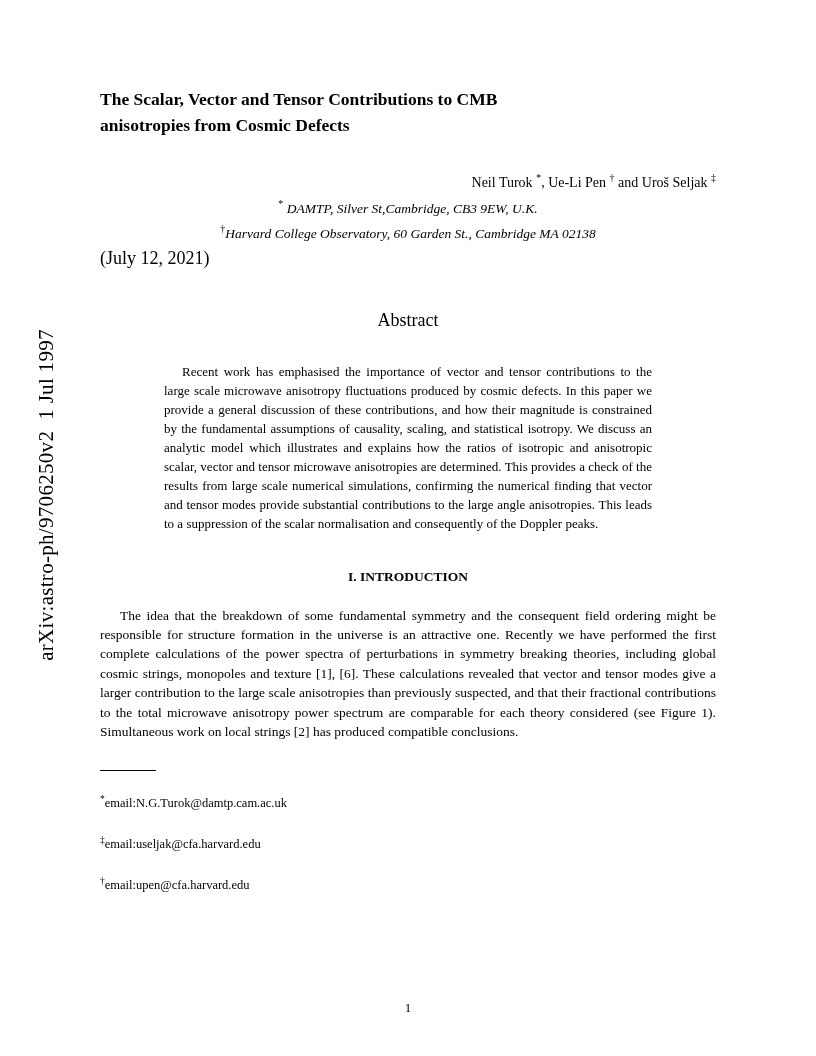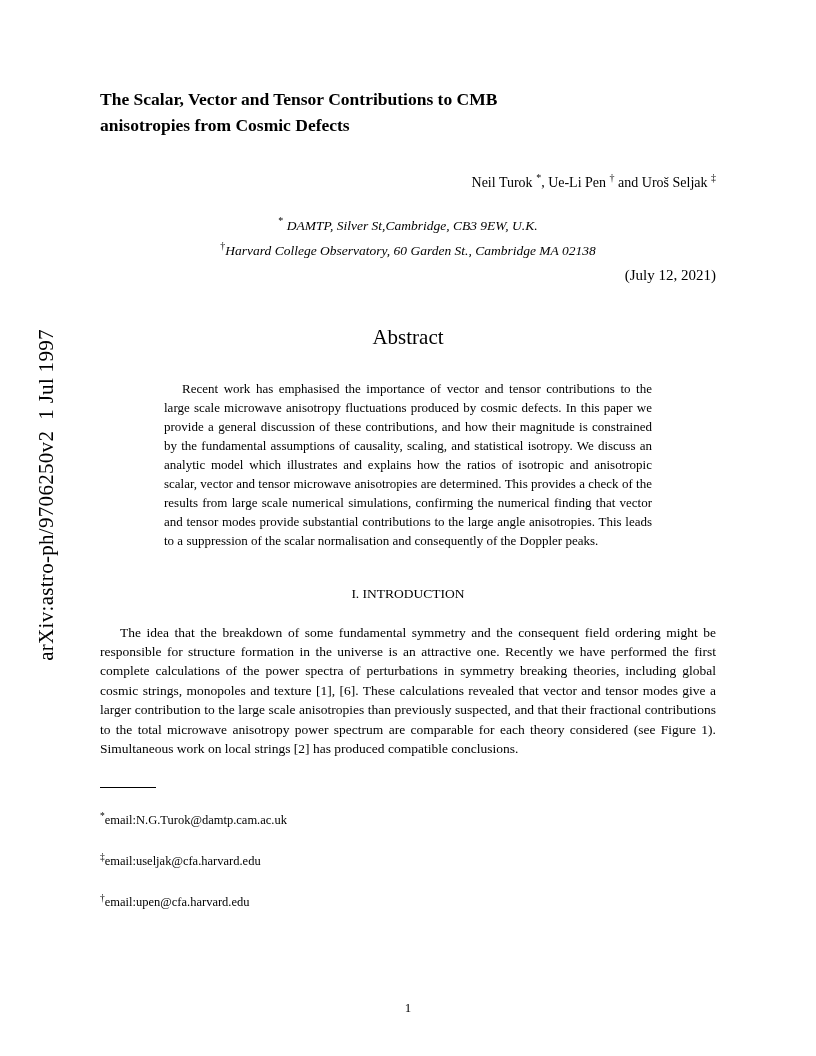--- a/index.html
+++ b/index.html
@@ -30,52 +30,52 @@
     font-size: 17.5px;
     line-height: 26px;
   }
   .authors {
     margin-top: 30px;
     text-align: right;
     font-size: 14px;
     line-height: 20px;
   }
   .authors sup, .affiliation sup { font-size: 10px; }
-  .affiliations { margin-top: 18px; }
+  .affiliations { margin-top: 1px; }
   .affiliation {
     text-align: center;
     font-style: italic;
     font-size: 13.5px;
     line-height: 20.5px;
   }
   .affiliation sup { font-style: normal; }
   .date {
     margin-top: 4px;
-    text-align: right;
-    font-size: 15px;
+    text-align: left;
+    font-size: 18px;
     line-height: 20px;
   }
   .abstract-heading {
     margin-top: 40px;
     text-align: center;
-    font-size: 21px;
+    font-size: 18px;
     line-height: 24px;
   }
   .abstract-body {
     width: 488px;
     margin: 30px auto 0 auto;
     font-size: 13px;
     line-height: 19px;
     text-align: justify;
     text-indent: 18px;
   }
   .section-heading {
     margin-top: 34px;
     text-align: center;
-    font-weight: normal;
+    font-weight: bold;
     font-size: 13.5px;
     line-height: 19px;
   }
   .intro {
     margin: 20px 0 0 0;
     font-size: 13.5px;
     line-height: 19.4px;
     text-align: justify;
     text-indent: 20px;
   }

